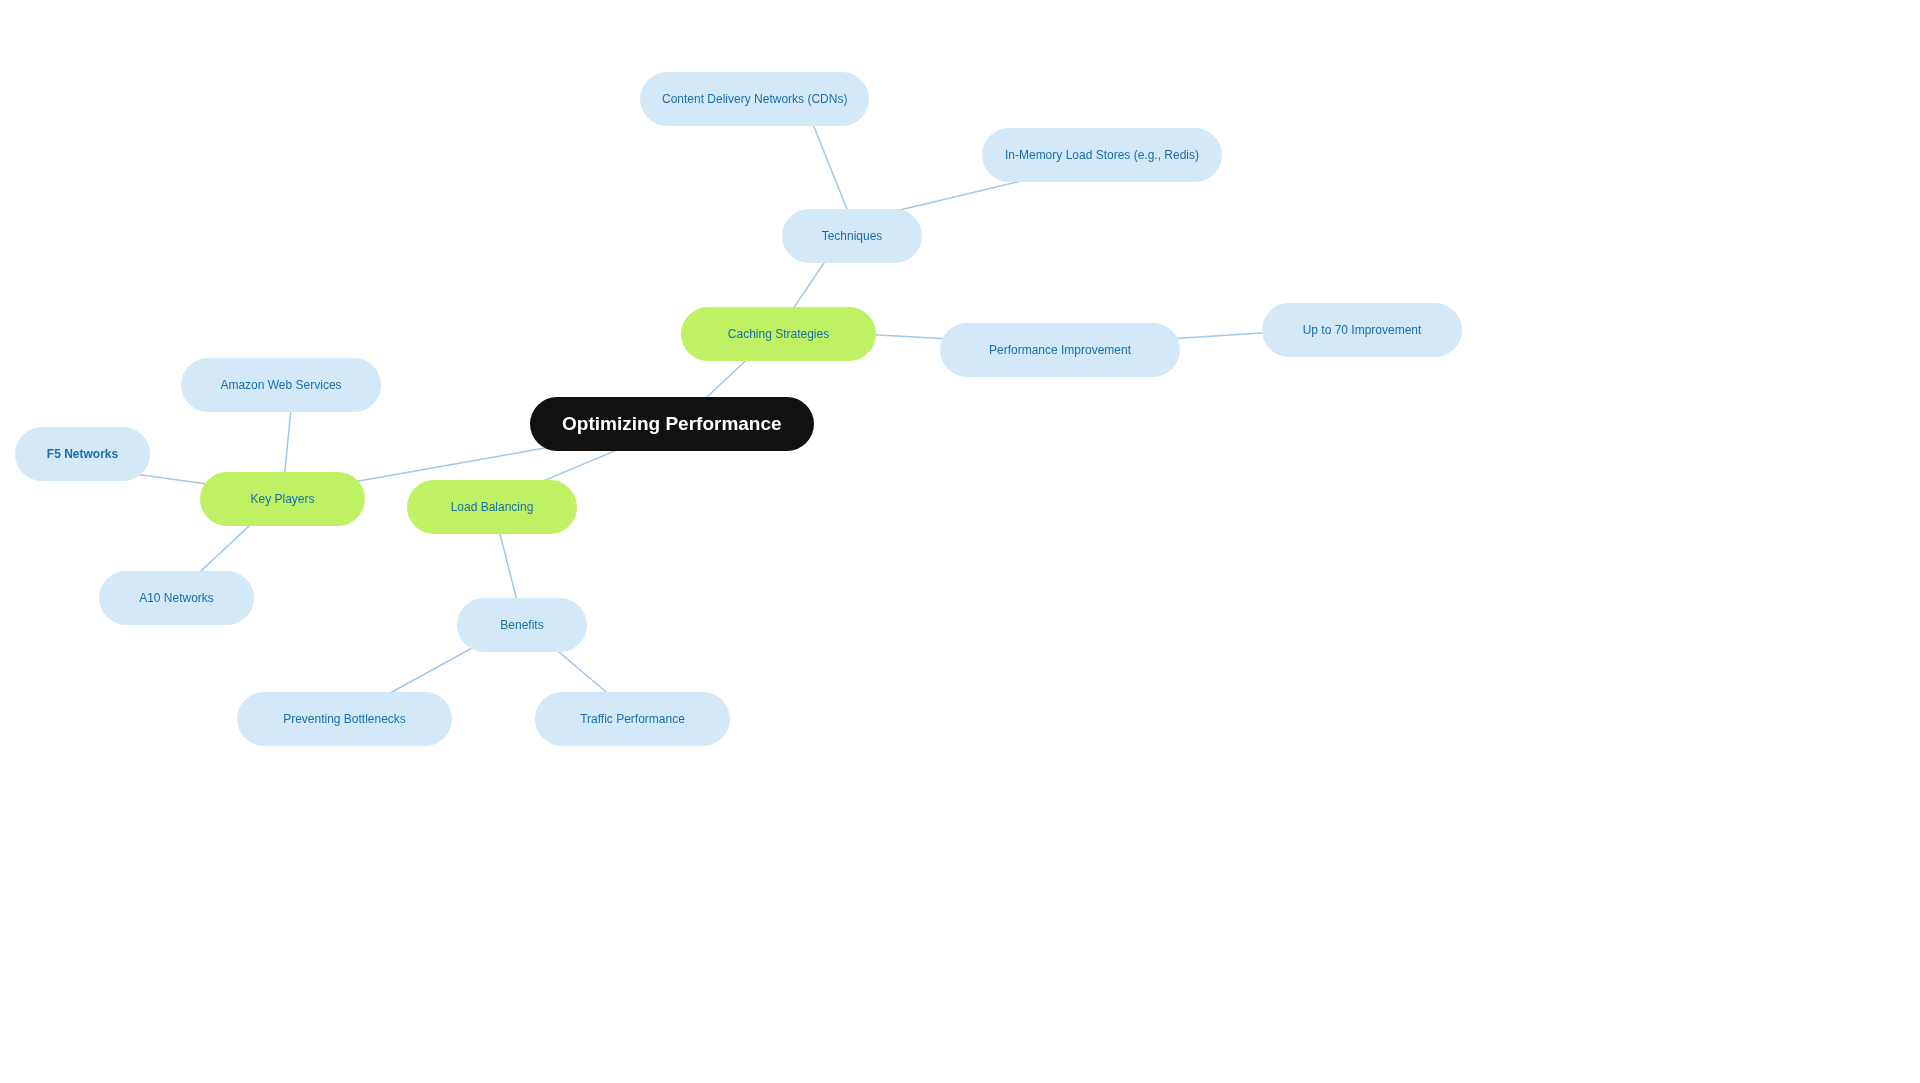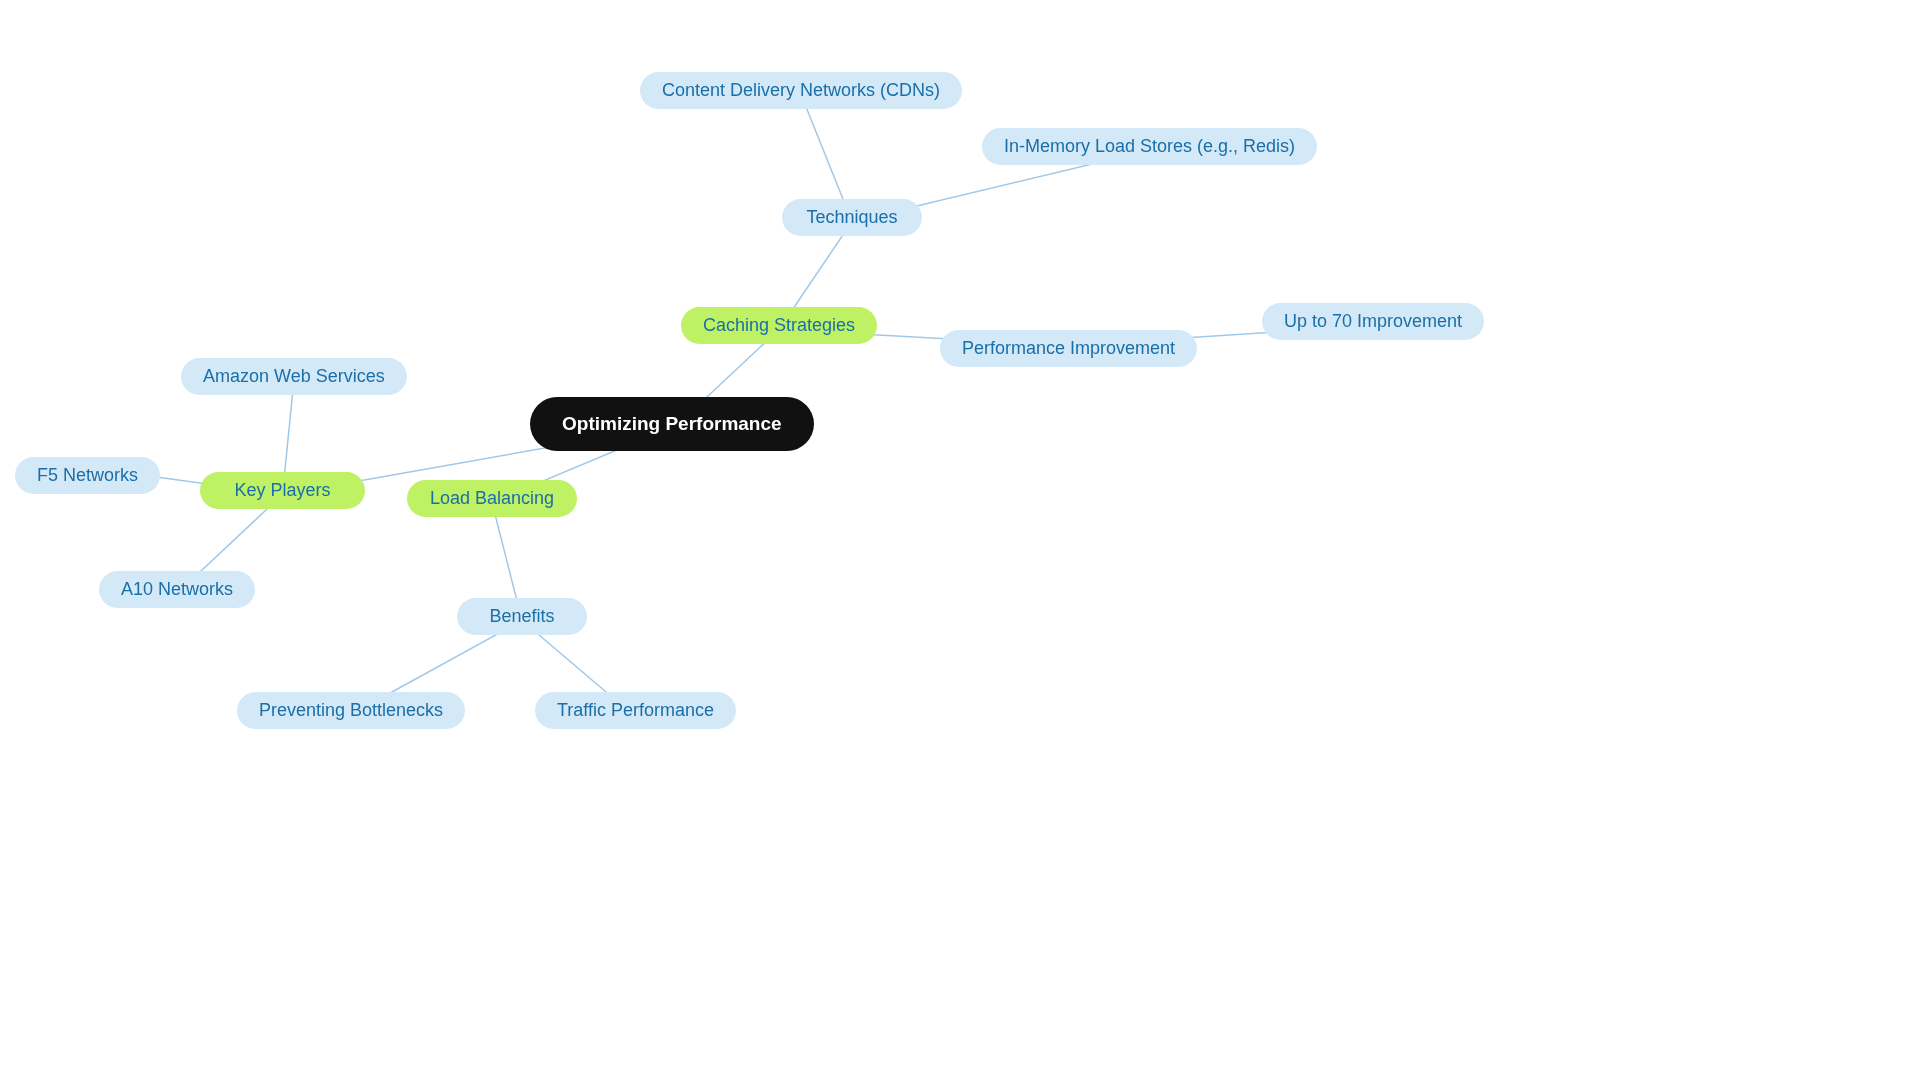--- a/index.html
+++ b/index.html
@@ -18,23 +18,23 @@
       height: 1083px;
       pointer-events: none;
     }
     .node {
       position: absolute;
       border-radius: 50px;
       display: flex;
       align-items: center;
       justify-content: center;
       text-align: center;
-      font-size: 18px;
+      font-size: 12px;
       font-weight: 500;
-      padding: 8px 22px;
+      padding: 20px 22px;
       cursor: pointer;
       z-index: 10;
     }
     .node-center {
       background: #111111;
       color: #ffffff;
       font-size: 19px;
       font-weight: 600;
       border-radius: 50px;
       padding: 16px 32px;
@@ -70,55 +70,55 @@
   </svg>
 
 <div class="node node-center" style="left: 530px; top: 397px; min-width: 210px;" id="n-center">
   <span>Optimizing Performance</span>
 </div>
 
 <div class="node node-medium" style="left: 681px; top: 307px; min-width: 195px;" id="n-caching">
   <span>Caching Strategies</span>
 </div>
 
-<div class="node node-light" style="left: 782px; top: 199px; min-width: 140px;" id="n-techniques">
+<div class="node node-light" style="left: 782px; top: 209px; min-width: 140px;" id="n-techniques">
   <span>Techniques</span>
 </div>
 
 <div class="node node-light" style="left: 640px; top: 72px; min-width: 200px;" id="n-cdn">
   <span>Content Delivery Networks
 (CDNs)</span>
 </div>
 
 <div class="node node-light" style="left: 982px; top: 128px; min-width: 240px;" id="n-inmem">
   <span>In-Memory Load Stores (e.g.,
 Redis)</span>
 </div>
 
-<div class="node node-light" style="left: 940px; top: 330px; min-width: 240px; text-align: right;" id="n-perf">
+<div class="node node-light" style="left: 940px; top: 323px; min-width: 240px; text-align: right;" id="n-perf">
   <span>Performance Improvement</span>
 </div>
 
 <div class="node node-light" style="left: 1262px; top: 303px; min-width: 200px; text-align: center;" id="n-up70">
   <span>Up to 70 Improvement</span>
 </div>
 
 <div class="node node-medium" style="left: 407px; top: 480px; min-width: 170px; justify-content: center;" id="n-load">
   <span>Load Balancing</span>
 </div>
 
 <div class="node node-medium" style="left: 200px; top: 472px; min-width: 165px; text-align: center;" id="n-key">
   <span>Key Players</span>
 </div>
 
 <div class="node node-light" style="left: 181px; top: 358px; min-width: 200px;" id="n-amazon">
   <span>Amazon Web Services</span>
 </div>
 
-<div class="node node-light" style="left: 15px; top: 457px; min-width: 135px;" id="n-f5">
+<div class="node node-light" style="left: 15px; top: 427px; min-width: 135px; font-weight: bold;" id="n-f5">
   <span>F5 Networks</span>
 </div>
 
 <div class="node node-light" style="left: 99px; top: 571px; min-width: 155px;" id="n-a10">
   <span>A10 Networks</span>
 </div>
 
 <div class="node node-light" style="left: 457px; top: 598px; min-width: 130px;" id="n-benefits">
   <span>Benefits</span>
 </div>

